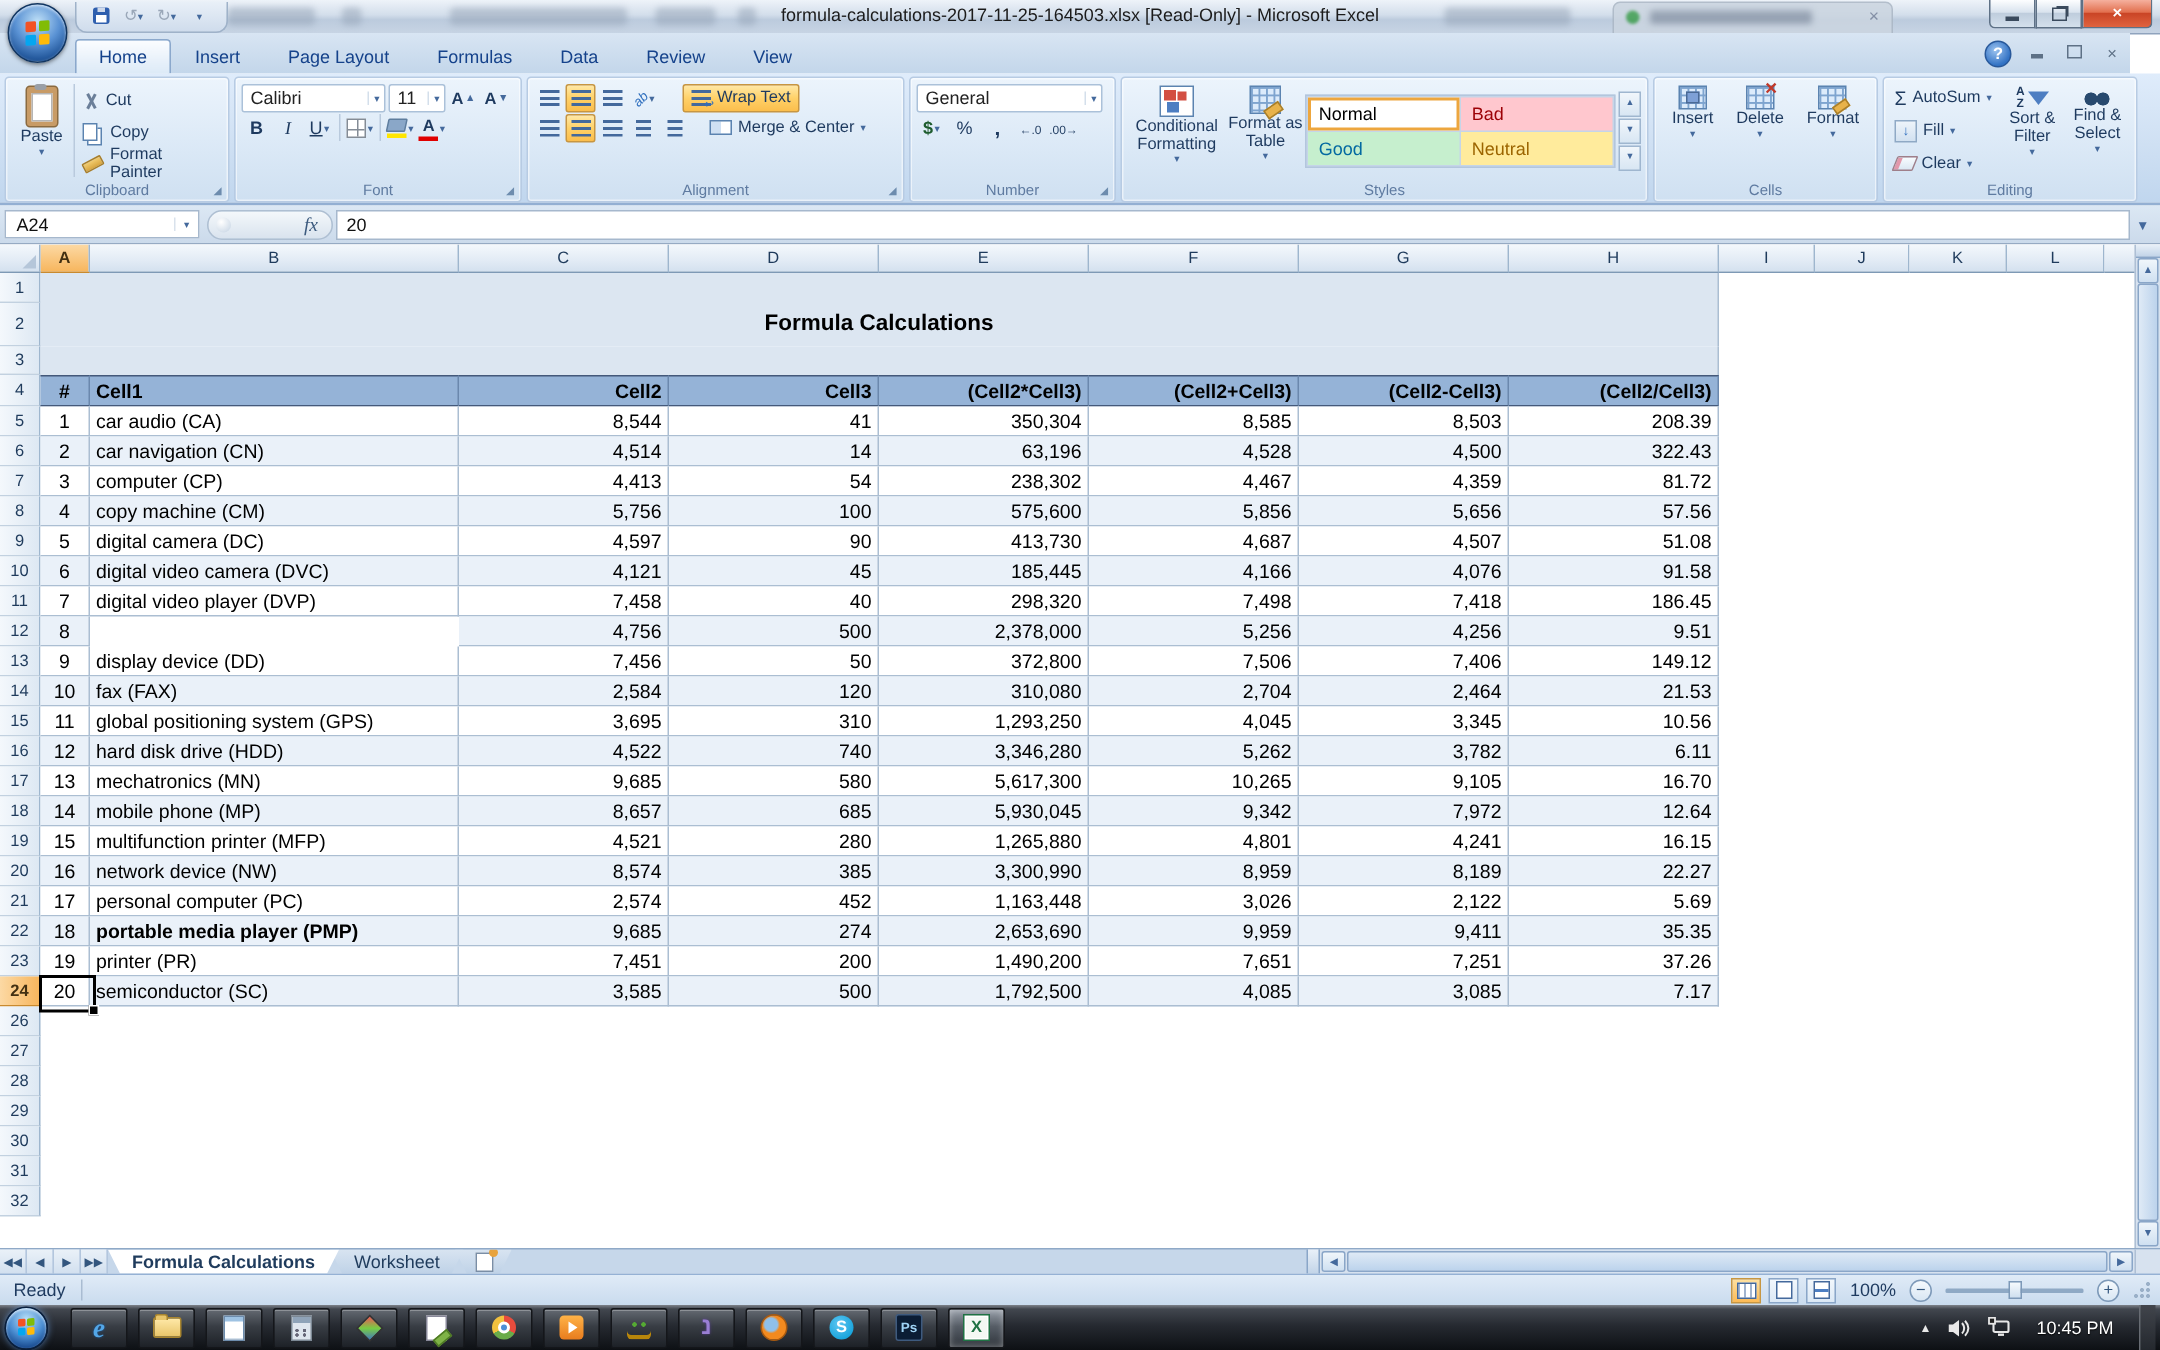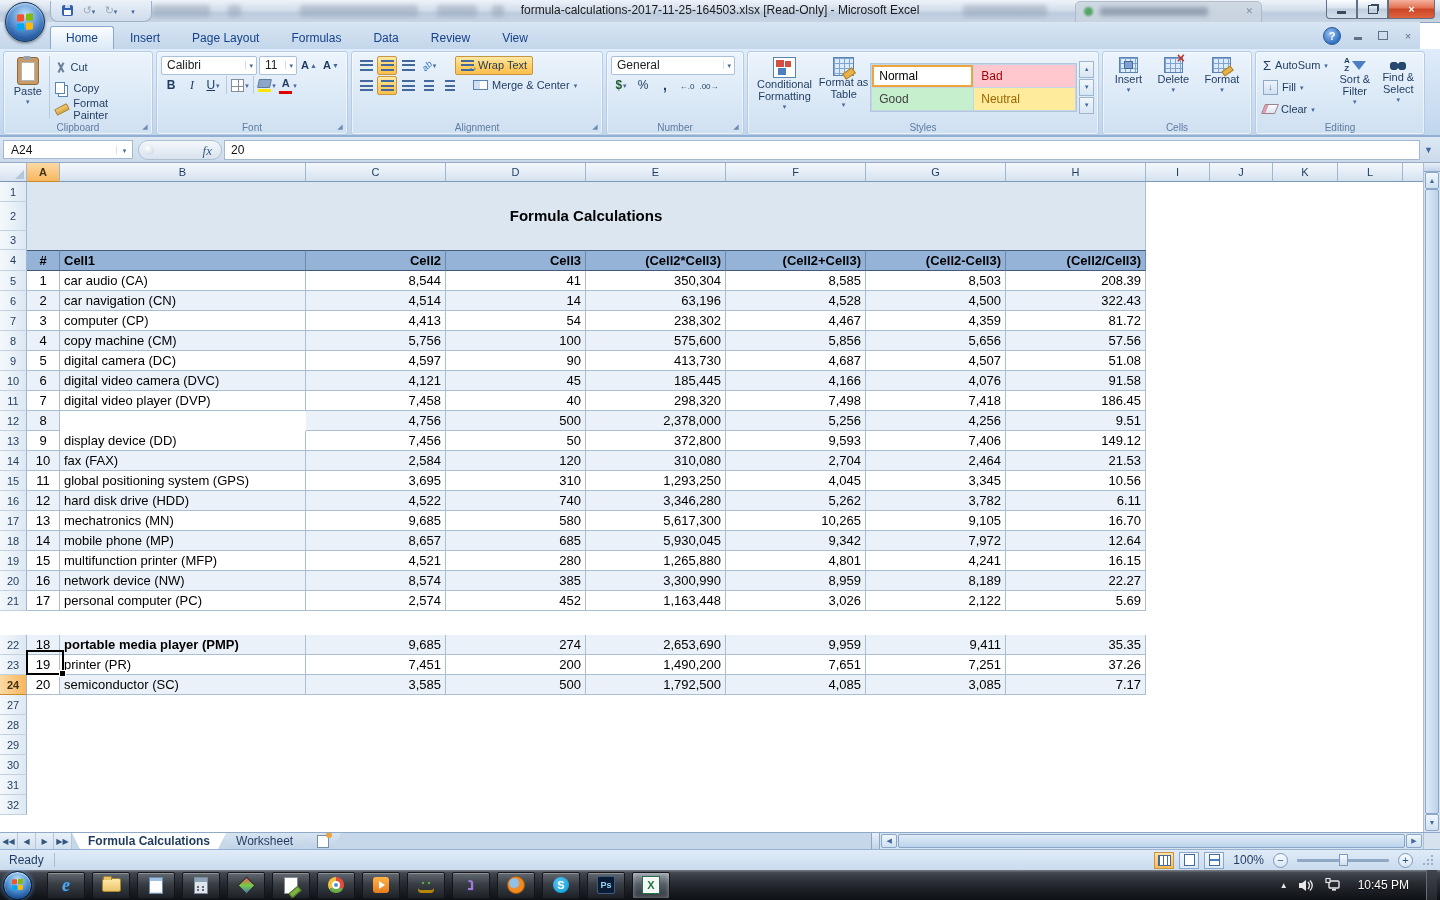--- a/index.html
+++ b/index.html
@@ -128,21 +128,21 @@
   .ic-fill::before{content:"↓";color:#2f6fbe;font-weight:bold;font-size:9px;}
   .ic-clear{width:12px;height:8px;background:linear-gradient(#f8fcff,#dbe7f2);border:1px solid #9f7f8a;transform:skewX(-22deg);border-radius:1px;box-shadow:inset 3px 0 0 #e298ab;}
   .ic-az{display:flex;flex-direction:column;font-size:8px;font-weight:bold;color:#1e3a5f;line-height:8px;}
   .ic-az::before{content:"A";}.ic-az::after{content:"Z";}
   .ic-funnel{width:0;height:0;border-left:7px solid transparent;border-right:7px solid transparent;border-top:9px solid #4d7ec2;margin-left:2px;}
   .ic-find{width:18px;height:10px;background:radial-gradient(circle at 5px 5px,#27496e 4.2px,transparent 4.5px),radial-gradient(circle at 13px 5px,#27496e 4.2px,transparent 4.5px);}
   .gal{display:grid;grid-template-columns:101px 101px;grid-auto-rows:22px;gap:1px;background:#c5d5e8;border:1px solid #b3c6dd;padding:1px;align-self:center;}
   .gs{display:flex;align-items:center;padding-left:7px;font-size:12px;background:#fff;}
   .gs-normal{outline:2px solid #eda63e;outline-offset:-2px;color:#000;}
   .gs-bad{background:#ffc7ce;color:#9c0006;}
-  .gs-good{background:#c6efce;color:#404040;}
+  .gs-good{background:#c6efce;color:#0369a1;}
   .gs-neutral{background:#ffeb9c;color:#9c6500;}
   .galstrip{width:15px;display:flex;flex-direction:column;gap:1px;margin-left:2px;align-self:center;}
   .galstrip div{height:15px;border:1px solid #9fb6cf;background:linear-gradient(#f1f6fb,#d8e6f3);display:flex;align-items:center;justify-content:center;font-size:6px;color:#44699c;}
 
   
   #fbar{position:absolute;left:0;top:137px;width:1440px;height:26px;box-sizing:border-box;
     background:linear-gradient(#dce8f4,#cbdaeb);border-bottom:1px solid #96aac3;display:flex;align-items:center;padding:0 3px;}
   .namebox{width:130px;height:19px;background:#fff;border:1px solid #a6b8cd;display:flex;align-items:center;padding-left:7px;font-size:12px;color:#111;box-sizing:border-box;}
   .nb-drop{margin-left:auto;width:15px;text-align:center;border-left:1px solid #d9e2ec;}
   .fxpill{width:84px;height:20px;margin-left:5px;border-radius:10px;background:linear-gradient(#f4f8fb,#d9e3ee);
@@ -744,21 +744,21 @@
           <div class="cell ra band" style="width: 140px;">4,256</div>
           <div class="cell ra band" style="width: 140px;">9.51</div>
         </div>
         <div class="grid-row" style="height: 20px;">
           <div class="row-header">13</div>
           <div class="cell ca" style="width: 33px;">9</div>
           <div class="cell la" style="width: 246px;">display device (DD)</div>
           <div class="cell ra" style="width: 140px;">7,456</div>
           <div class="cell ra" style="width: 140px;">50</div>
           <div class="cell ra" style="width: 140px;">372,800</div>
-          <div class="cell ra" style="width: 140px;">9,593</div>
+          <div class="cell ra" style="width: 140px;">7,506</div>
           <div class="cell ra" style="width: 140px;">7,406</div>
           <div class="cell ra" style="width: 140px;">149.12</div>
         </div>
         <div class="grid-row" style="height: 20px;">
           <div class="row-header">14</div>
           <div class="cell ca band" style="width: 33px;">10</div>
           <div class="cell la band" style="width: 246px;">fax (FAX)</div>
           <div class="cell ra band" style="width: 140px;">2,584</div>
           <div class="cell ra band" style="width: 140px;">120</div>
           <div class="cell ra band" style="width: 140px;">310,080</div>
@@ -836,21 +836,21 @@
           <div class="row-header">21</div>
           <div class="cell ca" style="width: 33px;">17</div>
           <div class="cell la" style="width: 246px;">personal computer (PC)</div>
           <div class="cell ra" style="width: 140px;">2,574</div>
           <div class="cell ra" style="width: 140px;">452</div>
           <div class="cell ra" style="width: 140px;">1,163,448</div>
           <div class="cell ra" style="width: 140px;">3,026</div>
           <div class="cell ra" style="width: 140px;">2,122</div>
           <div class="cell ra" style="width: 140px;">5.69</div>
         </div>
-        <div class="grid-row" style="height: 20px; margin-top: 24px;">
+        <div class="grid-row" style="height: 20px;">
           <div class="row-header">22</div>
           <div class="cell ca band" style="width: 33px;">18</div>
           <div class="cell la band" style="width: 246px; font-weight: bold;">portable media player (PMP)</div>
           <div class="cell ra band" style="width: 140px;">9,685</div>
           <div class="cell ra band" style="width: 140px;">274</div>
           <div class="cell ra band" style="width: 140px;">2,653,690</div>
           <div class="cell ra band" style="width: 140px;">9,959</div>
           <div class="cell ra band" style="width: 140px;">9,411</div>
           <div class="cell ra band" style="width: 140px;">35.35</div>
         </div>
@@ -868,20 +868,23 @@
         <div class="grid-row" style="height: 20px;">
           <div class="row-header sel">24</div>
           <div class="cell ca band selcell" style="width: 33px;">20</div>
           <div class="cell la band" style="width: 246px;">semiconductor (SC)</div>
           <div class="cell ra band" style="width: 140px;">3,585</div>
           <div class="cell ra band" style="width: 140px;">500</div>
           <div class="cell ra band" style="width: 140px;">1,792,500</div>
           <div class="cell ra band" style="width: 140px;">4,085</div>
           <div class="cell ra band" style="width: 140px;">3,085</div>
           <div class="cell ra band" style="width: 140px;">7.17</div>
+        </div>
+        <div class="grid-row" style="height: 20px;">
+          <div class="row-header">26</div>
         </div>
         <div class="grid-row" style="height: 20px;">
           <div class="row-header">27</div>
         </div>
         <div class="grid-row" style="height: 20px;">
           <div class="row-header">28</div>
         </div>
         <div class="grid-row" style="height: 20px;">
           <div class="row-header">29</div>
         </div>

